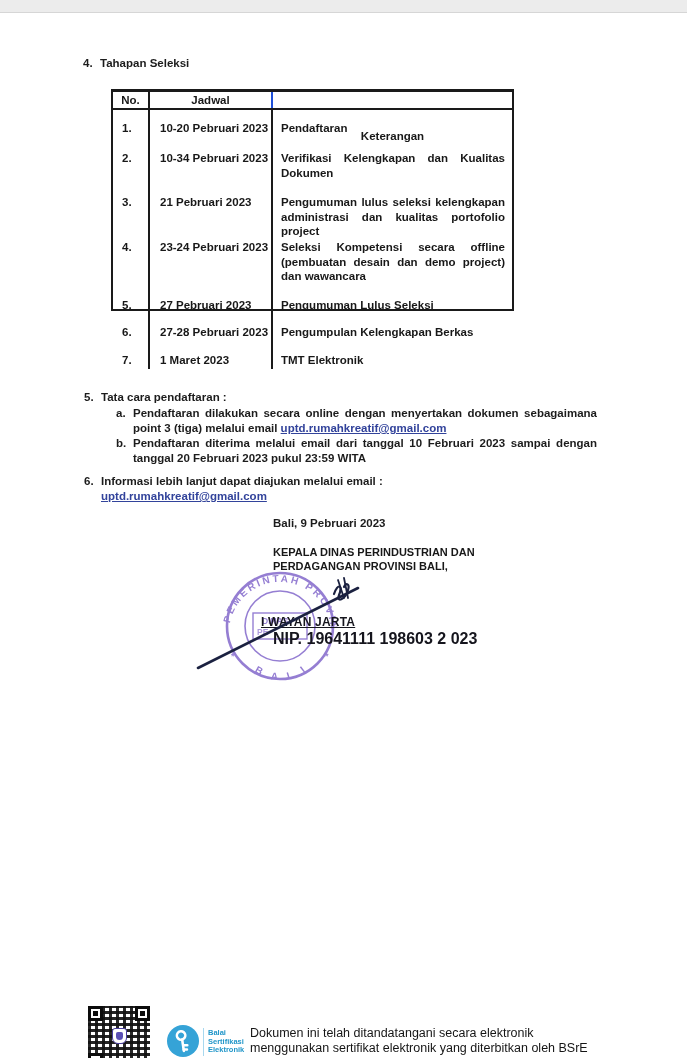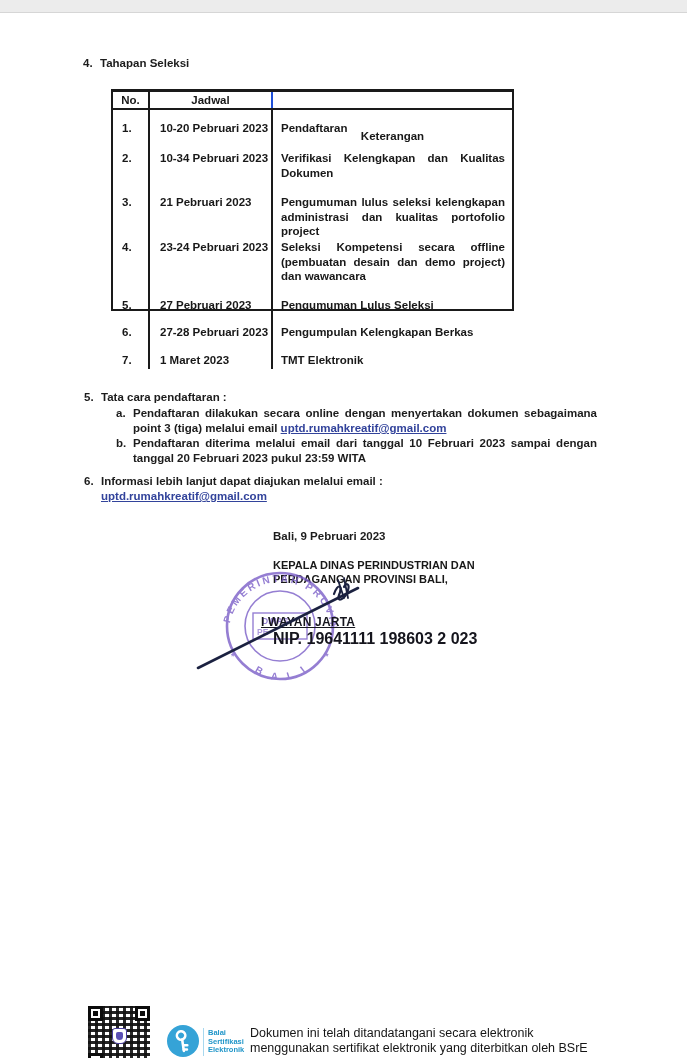--- a/index.html
+++ b/index.html
@@ -36,21 +36,21 @@
   .trow { position:absolute; left:0; width:399px; display:flex; }
   .td-no { width:37px; padding-left:9px; }
   .td-jadwal { width:123px; padding-left:10px; }
   .td-ket { flex:1; padding-left:8px; padding-right:7px; text-align:justify; }
   .trow > div { font-weight:700; font-size:11.5px; line-height:14.5px; }
 
   .para { position:absolute; text-align:justify; }
   a.email-link { color:#32439b; text-decoration:underline; }
 
   
-  .closing-line { position:absolute; font-weight:700;margin-top:13px; }
+  .closing-line { position:absolute; font-weight:700; }
 
   .stamp { position:absolute; left:213px; top:563px; width:134px; height:128px; opacity:.8; }
   .sig { position:absolute; left:90px; top:572px; width:300px; height:110px; }
   .name-line {
     position:absolute; left:261px; top:615px; font-weight:700; font-size:12px;
     text-decoration:underline; letter-spacing:.2px; color:#15151d;
   }
   .nip-line { position:absolute; left:273px; top:630px; font-weight:700; font-size:16px; color:#15151d; }
 
   

